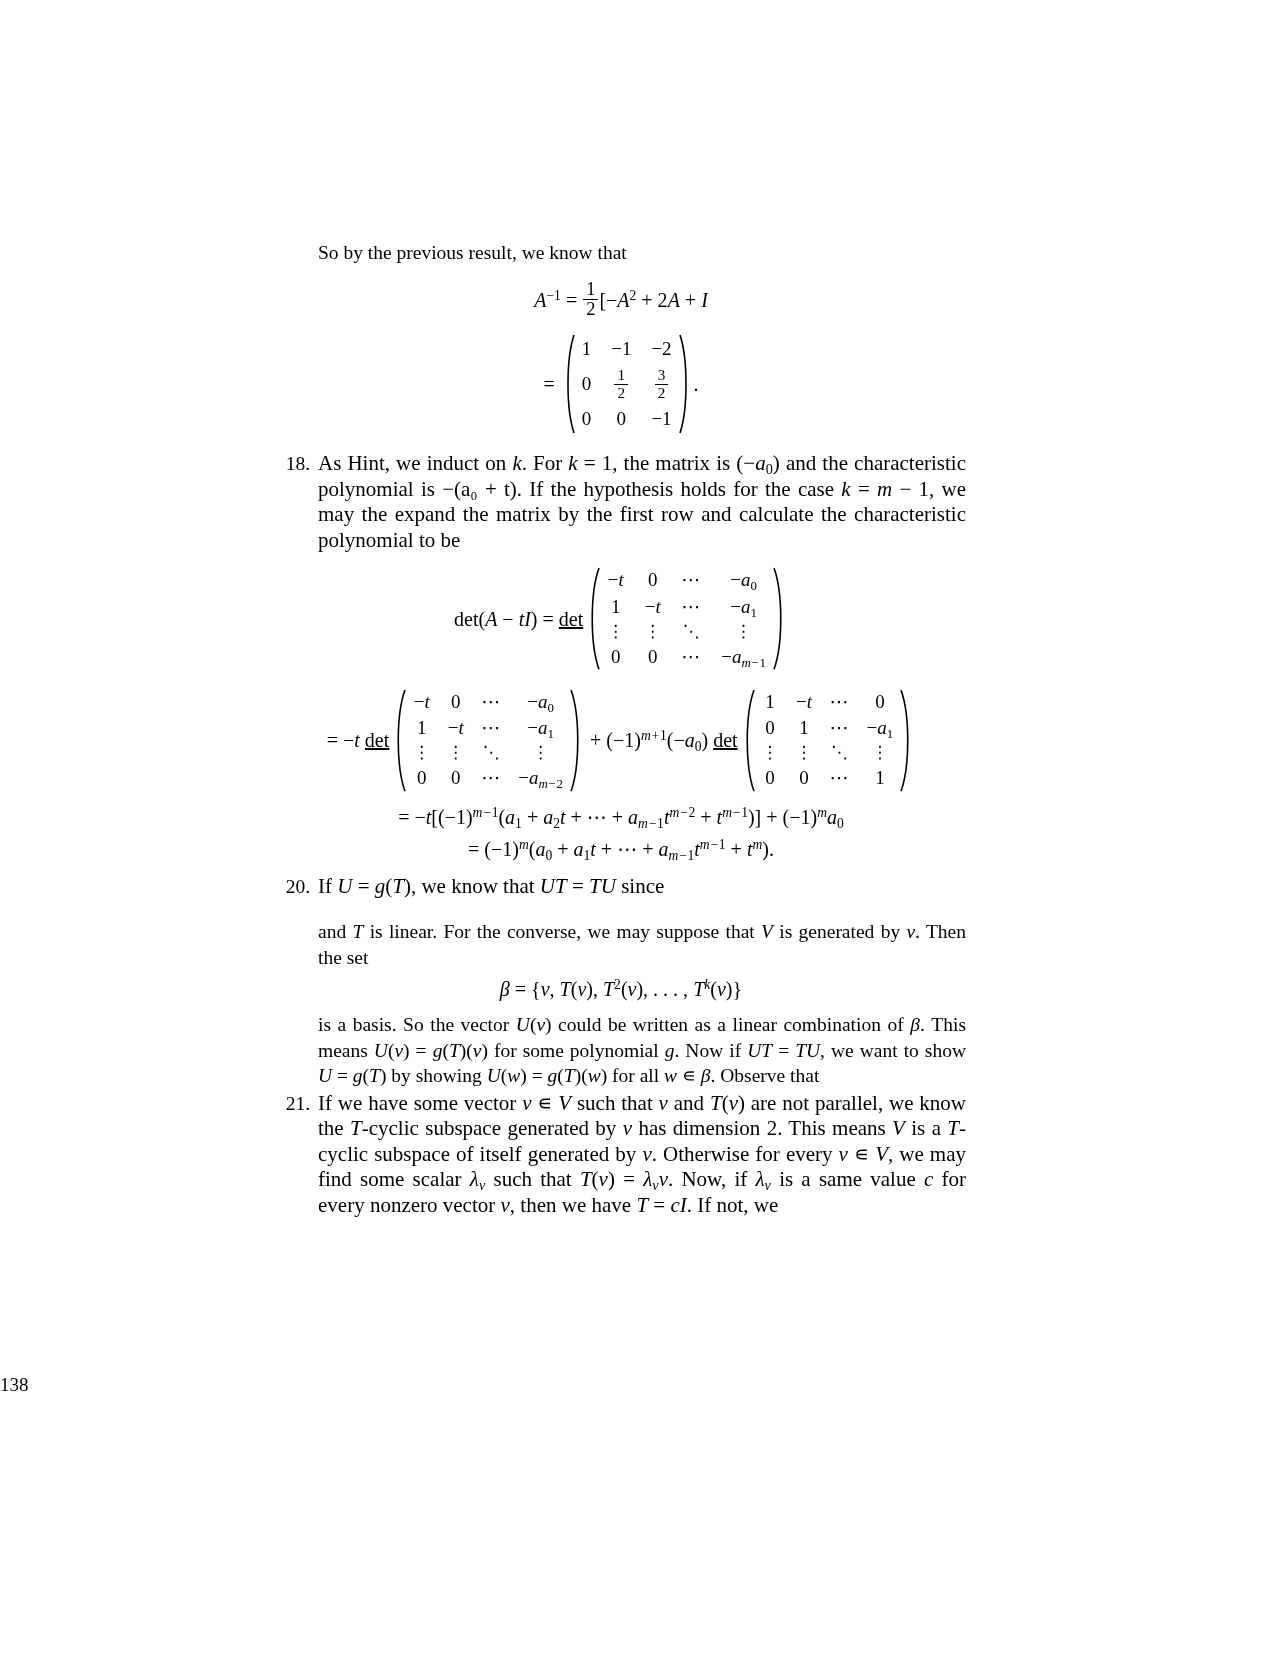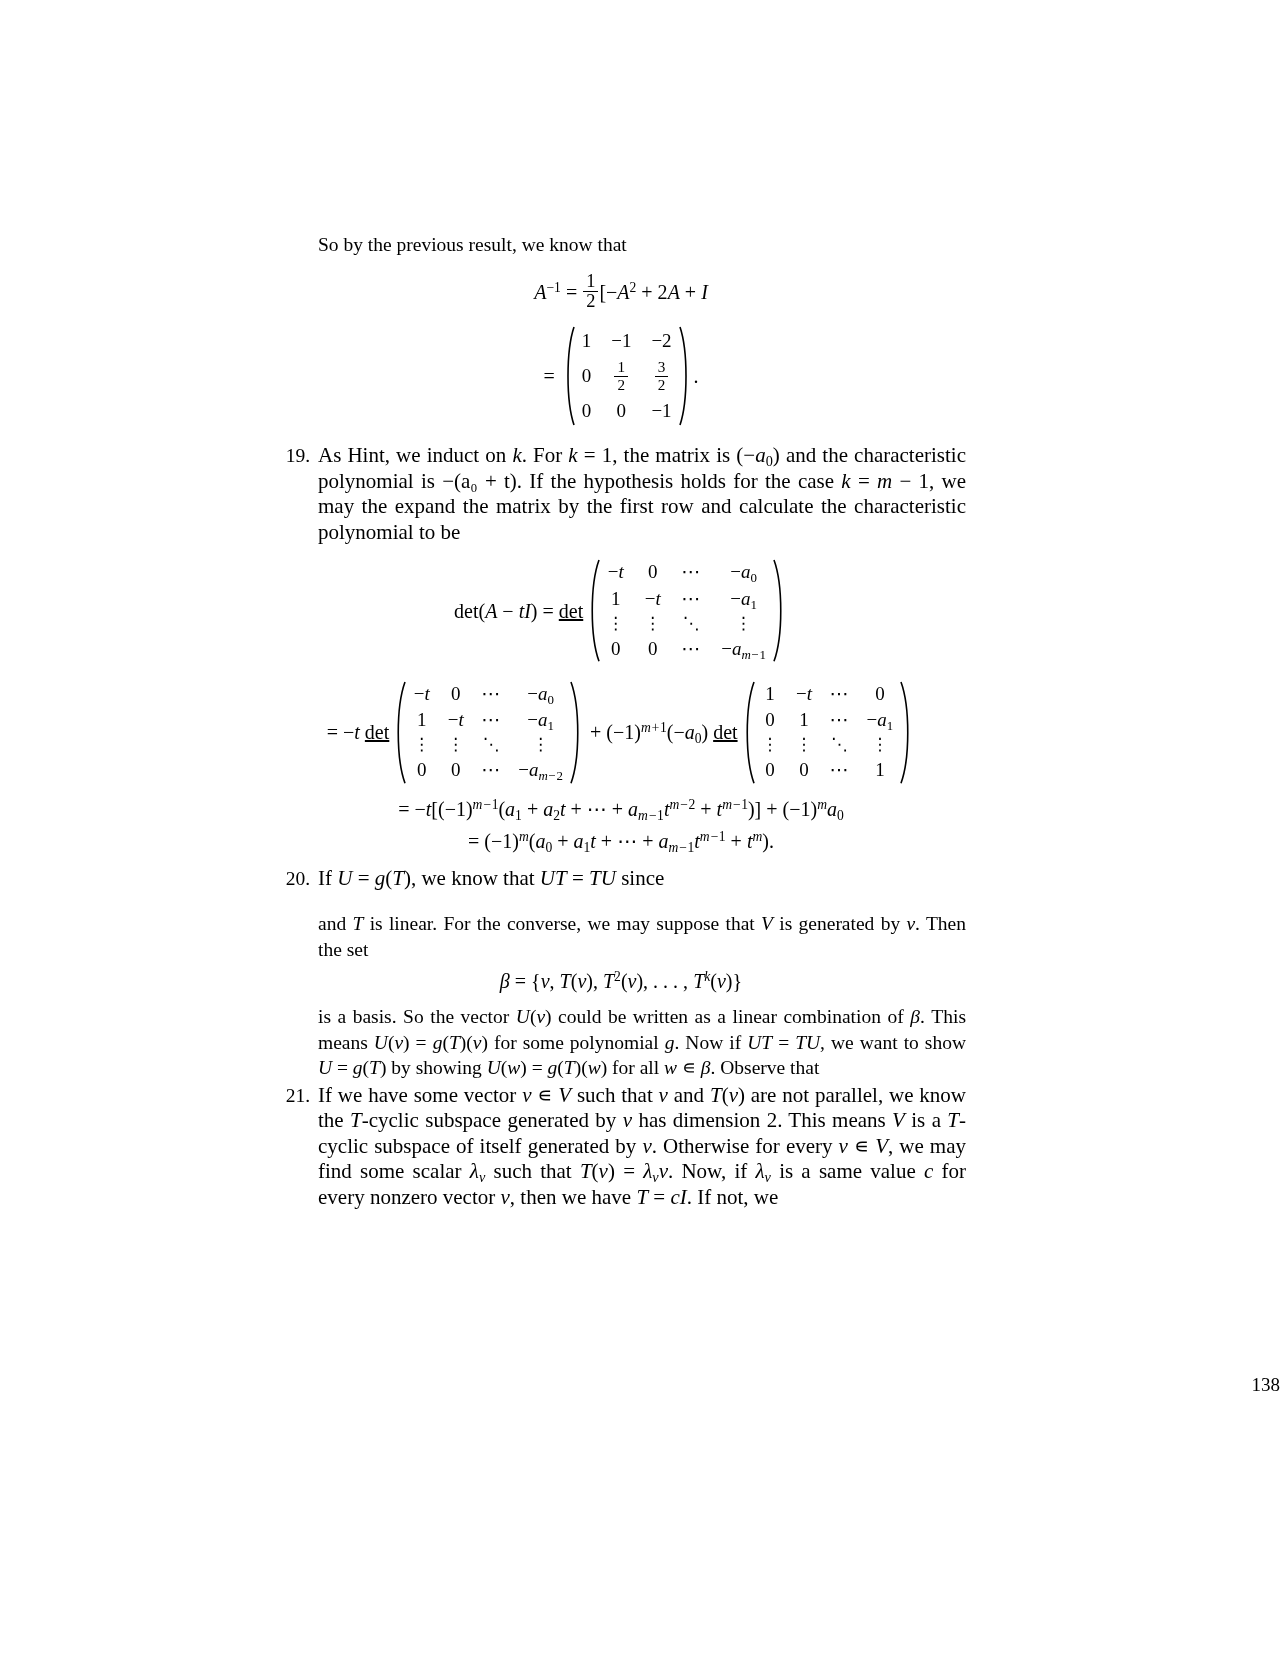--- a/index.html
+++ b/index.html
@@ -18,21 +18,21 @@
   }
   .page {
     position: absolute;
     left: 0; top: 0;
     width: 1280px;
     height: 1656px;
   }
   .content {
     position: absolute;
     left: 276px;
-    top: 232px;
+    top: 240px;
     width: 690px;
   }
 
   
   .para {
     font-size: 19.5px;
     line-height: 25.5px;
     text-align: justify;
     text-justify: inter-word;
     margin: 0;
@@ -132,21 +132,21 @@
   .cdots { letter-spacing: 1px; }
 
   .detlabel { font-style: normal; margin-right: 2px; text-decoration: underline; }
 
   
   .folio {
     position: absolute;
     left: 0;
     top: 1374px;
     width: 1280px;
-    text-align: right;
+    text-align: left;
     font-size: 19px;
   }
 </style>
 </head>
 <body>
 
 <div class="page">
   <div class="content">
 
     <p class="para indent">So by the previous result, we know that</p>
@@ -195,21 +195,21 @@
             <svg viewBox="0 0 13 100" preserveAspectRatio="none">
               <path d="M1 1 C9 25, 9 75, 1 99" stroke="#000" stroke-width="1.6" fill="none"></path>
             </svg>
           </span>
         </span>
         <span class="math">.</span>
       </span>
     </div>
 
     <div class="item">
-      <div class="item-num">19.</div>
+      <div class="item-num">18.</div>
       <div class="item-body">
         <span>As Hint, we induct on </span><i>k</i><span>. For </span><i>k</i><span> = 1, the matrix is </span><span class="math">(−<i>a</i><sub class="rm">0</sub>)</span><span> and the characteristic polynomial is −(a₀ + t). If the hypothesis holds for the case </span><span class="math"><i>k</i> = <i>m</i> − 1</span><span>, we may the expand the matrix by the first row and calculate the characteristic polynomial to be</span>
       </div>
     </div>
 
     <div class="display">
       <span class="eqrow">
         <span class="math">det(<i>A</i> − <i>tI</i>) = <span class="detlabel">det</span></span>
         <span class="matrix">
           <span class="paren">

